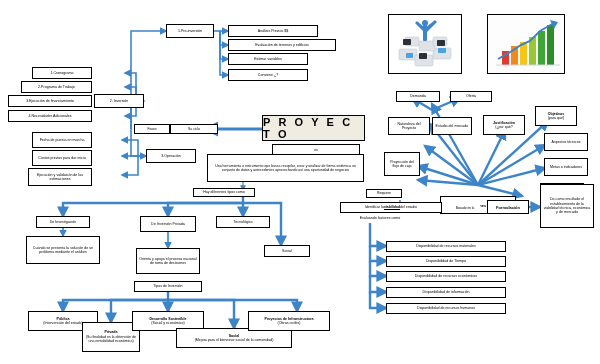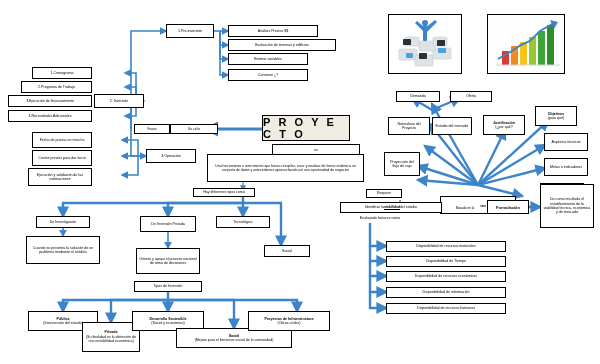--- a/index.html
+++ b/index.html
@@ -138,21 +138,21 @@
         <rect x="41" y="22" width="7" height="28" fill="#9ac832"></rect>
         <rect x="50" y="16" width="7" height="34" fill="#3fa535"></rect>
         <rect x="59" y="10" width="7" height="40" fill="#2e8c2a"></rect>
       </g>
       <path d="M10 44 L24 36 L33 30 L42 26 L52 16 L66 8" stroke="#3d85c8" stroke-width="2" fill="none"></path>
       <path d="M62 5 L70 7 L66 14 Z" fill="#3d85c8"></path>
       <line x1="8" y1="50" x2="72" y2="50" stroke="#cfd4d8" stroke-width="1"></line>
     </svg>
   </div>
 
-  <div class="title" style="left:262px;top:115px;width:88px;height:26px;">P R O Y E C T O</div>
+  <div class="title" style="left:262px;top:115px;width:103px;height:26px;">P R O Y E C T O</div>
 
   <div class="lbl" style="left:272px;top:144px;width:86px;height:10px;font-size:3.4px;border:1px solid #000;">es</div>
 
   <div class="node" style="left:207px;top:154px;width:157px;height:28px;font-size:3.5px;">Una herramienta o instrumento que busca recopilar, crear y analizar de forma sistémica un conjunto de datos y antecedentes aprovechando así una oportunidad de negocios</div>
 
   <div class="node nb" style="left:193px;top:188px;width:62px;height:9px;border:1px solid #000;">Hay diferentes tipos como</div>
 
   <div class="node nb" style="left:366px;top:189px;width:36px;height:9px;border:1px solid #000;font-size:3.4px;">Requiere</div>
 
   <div class="node nb" style="left:170px;top:124px;width:48px;height:10px;border:1px solid #000;font-size:3.4px;">Su ciclo</div>

